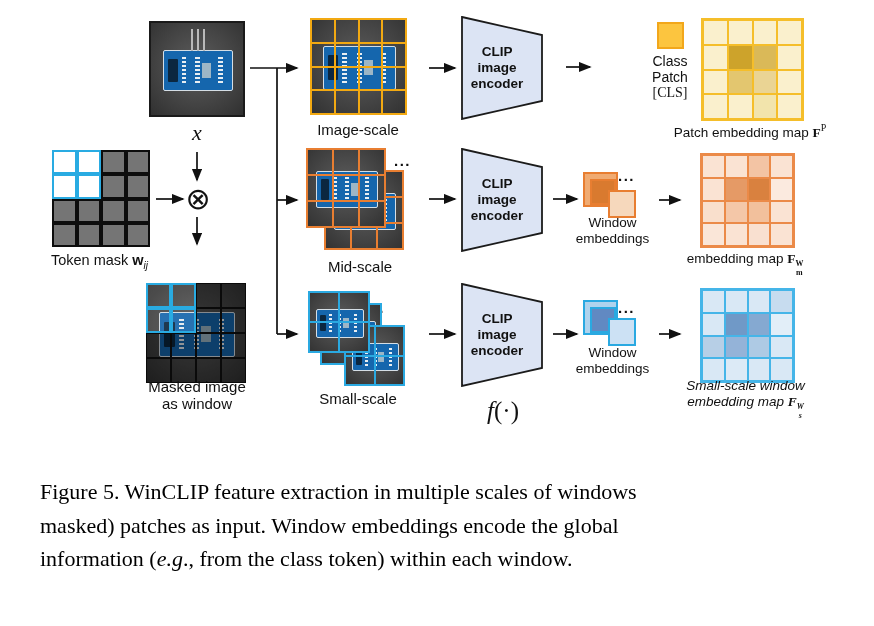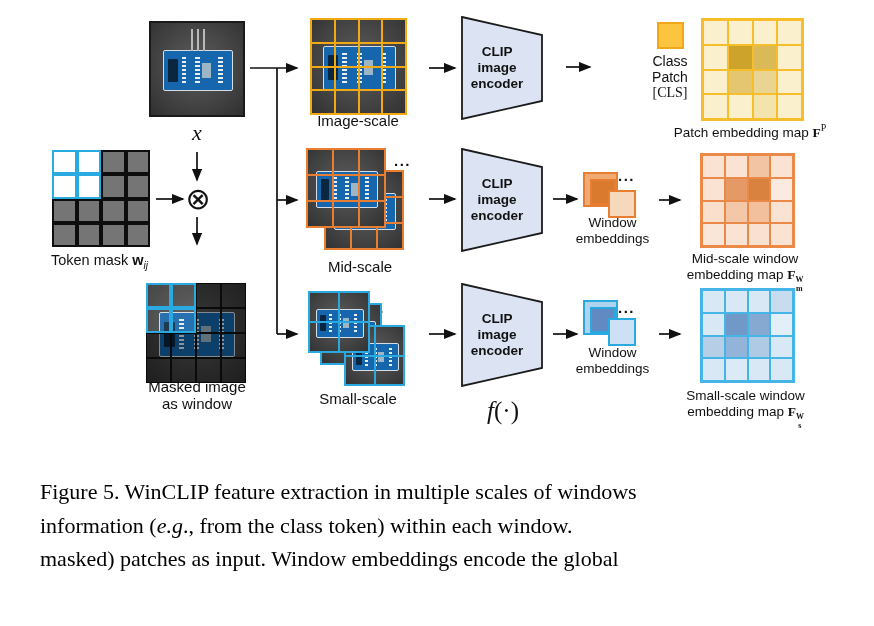--- a/index.html
+++ b/index.html
@@ -183,21 +183,21 @@
         <div class="oc" style="border: 1.5px solid rgb(242, 169, 18);"></div>
         <div class="oc" style="border: 1.5px solid rgb(242, 169, 18);"></div>
         <div class="oc" style="border: 1.5px solid rgb(242, 169, 18);"></div>
         <div class="oc" style="border: 1.5px solid rgb(242, 169, 18);"></div>
         <div class="oc" style="border: 1.5px solid rgb(242, 169, 18);"></div>
         <div class="oc" style="border: 1.5px solid rgb(242, 169, 18);"></div>
         <div class="oc" style="border: 1.5px solid rgb(242, 169, 18);"></div>
         <div class="oc" style="border: 1.5px solid rgb(242, 169, 18);"></div>
       </div>
     </div>
-  <div class="abs lbl" style="left:300px; top:112px; width:116px;"><span>Image-scale</span></div>
+  <div class="abs lbl" style="left:300px; top:121px; width:116px;"><span>Image-scale</span></div>
 
   <div class="abs" style="left:306px; top:148px; width:100px; height:104px;">
     <div class="circuit" style="left:18px; top:22px; width:80px; height:80px; z-index:1;">
         <div class="pcb">
           <div class="pr" style="left: 26%;"></div>
           <div class="pr" style="left: 46%;"></div>
           <div class="pr" style="left: 80%;"></div>
           <div class="ic1"></div>
           <div class="chip"></div>
         </div>
@@ -364,21 +364,20 @@
       <div class="map-cell" style="background: rgb(249, 223, 204); border-color: rgb(235, 138, 72);"></div>
       <div class="map-cell" style="background: rgb(244, 199, 168); border-color: rgb(235, 138, 72);"></div>
       <div class="map-cell" style="background: rgb(242, 192, 156); border-color: rgb(235, 138, 72);"></div>
       <div class="map-cell" style="background: rgb(250, 227, 211); border-color: rgb(235, 138, 72);"></div>
       <div class="map-cell" style="background: rgb(250, 230, 216); border-color: rgb(235, 138, 72);"></div>
       <div class="map-cell" style="background: rgb(250, 227, 211); border-color: rgb(235, 138, 72);"></div>
       <div class="map-cell" style="background: rgb(249, 224, 208); border-color: rgb(235, 138, 72);"></div>
       <div class="map-cell" style="background: rgb(250, 227, 211); border-color: rgb(235, 138, 72);"></div>
     </div>
   <div class="abs lbl-sm" style="left:660px; top:251px; width:170px;">
-    <div>Mid-scale window</div>
     <div><span>embedding map </span><b class="serif">F</b><span class="ss">
           <sup>W</sup>
           <sub>m</sub>
         </span></div>
   </div>
 
   <div class="abs" style="left:583px; top:299px; width:60px; height:50px;">
     <div class="emb-sq s-back" style="left: 0px; top: 1px; width: 35px; height: 35px; z-index: 1; background: rgb(175, 211, 237); border-color: rgb(42, 169, 225);"></div>
     <div class="emb-sq s-middle" style="left: 7px; top: 8px; width: 26px; height: 26px; z-index: 2; background: rgb(97, 137, 194); border-color: rgb(42, 169, 225);"></div>
     <div class="emb-sq s-front" style="left: 25px; top: 19px; width: 28px; height: 28px; z-index: 3; background: rgb(204, 225, 244); border-color: rgb(42, 169, 225);"></div>
@@ -400,26 +399,26 @@
       <div class="map-cell" style="background: rgb(226, 238, 248); border-color: rgb(69, 181, 232);"></div>
       <div class="map-cell" style="background: rgb(183, 207, 230); border-color: rgb(69, 181, 232);"></div>
       <div class="map-cell" style="background: rgb(148, 179, 216); border-color: rgb(69, 181, 232);"></div>
       <div class="map-cell" style="background: rgb(174, 202, 228); border-color: rgb(69, 181, 232);"></div>
       <div class="map-cell" style="background: rgb(217, 232, 245); border-color: rgb(69, 181, 232);"></div>
       <div class="map-cell" style="background: rgb(217, 232, 245); border-color: rgb(69, 181, 232);"></div>
       <div class="map-cell" style="background: rgb(220, 234, 246); border-color: rgb(69, 181, 232);"></div>
       <div class="map-cell" style="background: rgb(217, 232, 245); border-color: rgb(69, 181, 232);"></div>
       <div class="map-cell" style="background: rgb(217, 232, 245); border-color: rgb(69, 181, 232);"></div>
     </div>
-  <div class="abs lbl-sm" style="left:658px; top:388px; width:175px;">
+  <div class="abs lbl-sm" style="left:658px; top:378px; width:175px;font-style:italic;">
     <div>Small-scale window</div>
     <div><span>embedding map </span><b class="serif">F</b><span class="ss">
           <sup>W</sup>
           <sub>s</sub>
         </span></div>
   </div>
 
   <div class="abs caption" style="left:40px; top:475px; width:805px;">
       <div><span>Figure 5. WinCLIP feature extraction in multiple scales of windows</span></div>
+      <div><span>masked) patches as input. Window embeddings encode the global</span></div>
       <div><span>information (</span><i>e.g</i><span>., from the class token) within each window.</span></div>
-      <div><span>masked) patches as input. Window embeddings encode the global</span></div>
     </div>
 </div>
 
 </body></html>

